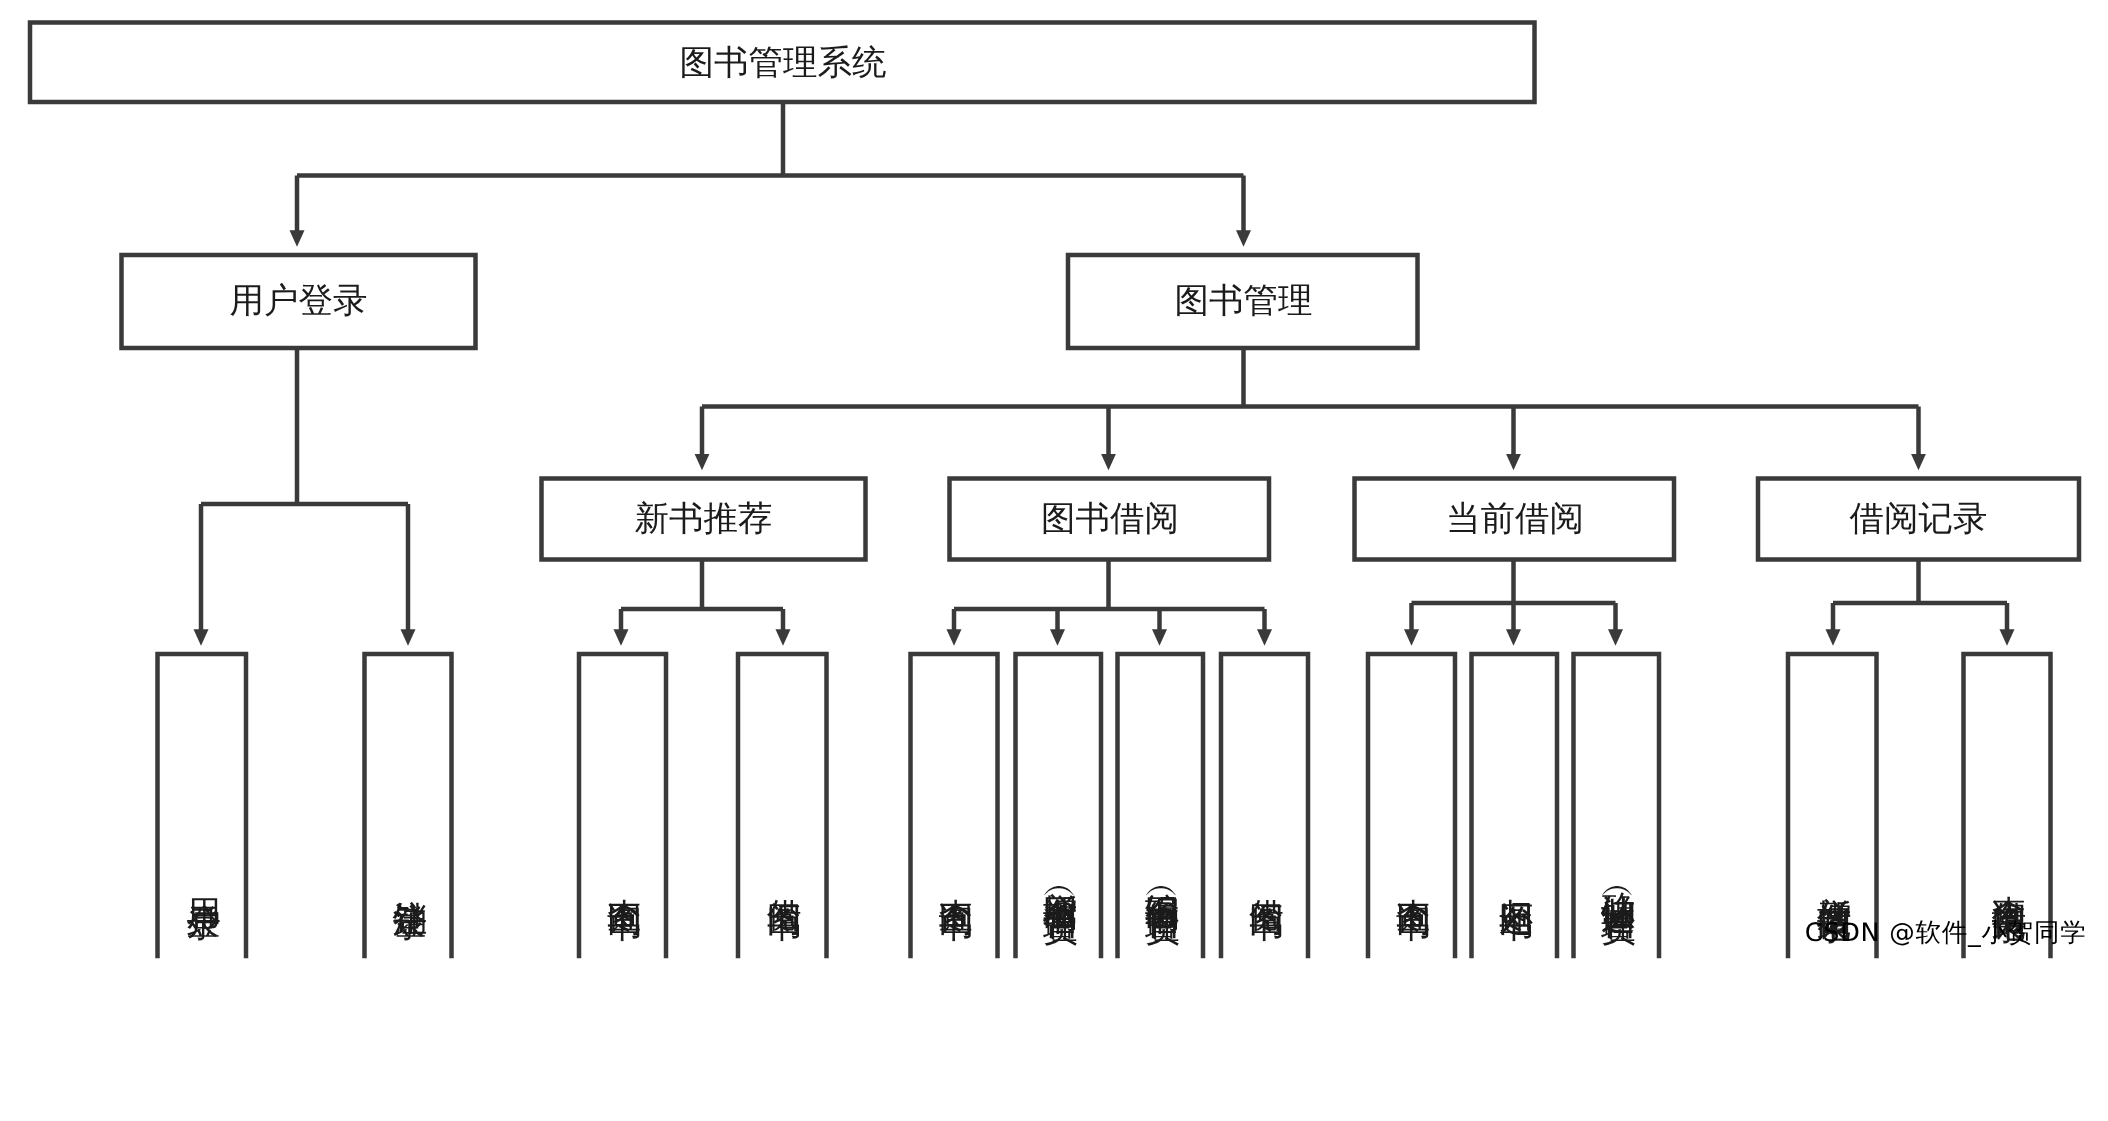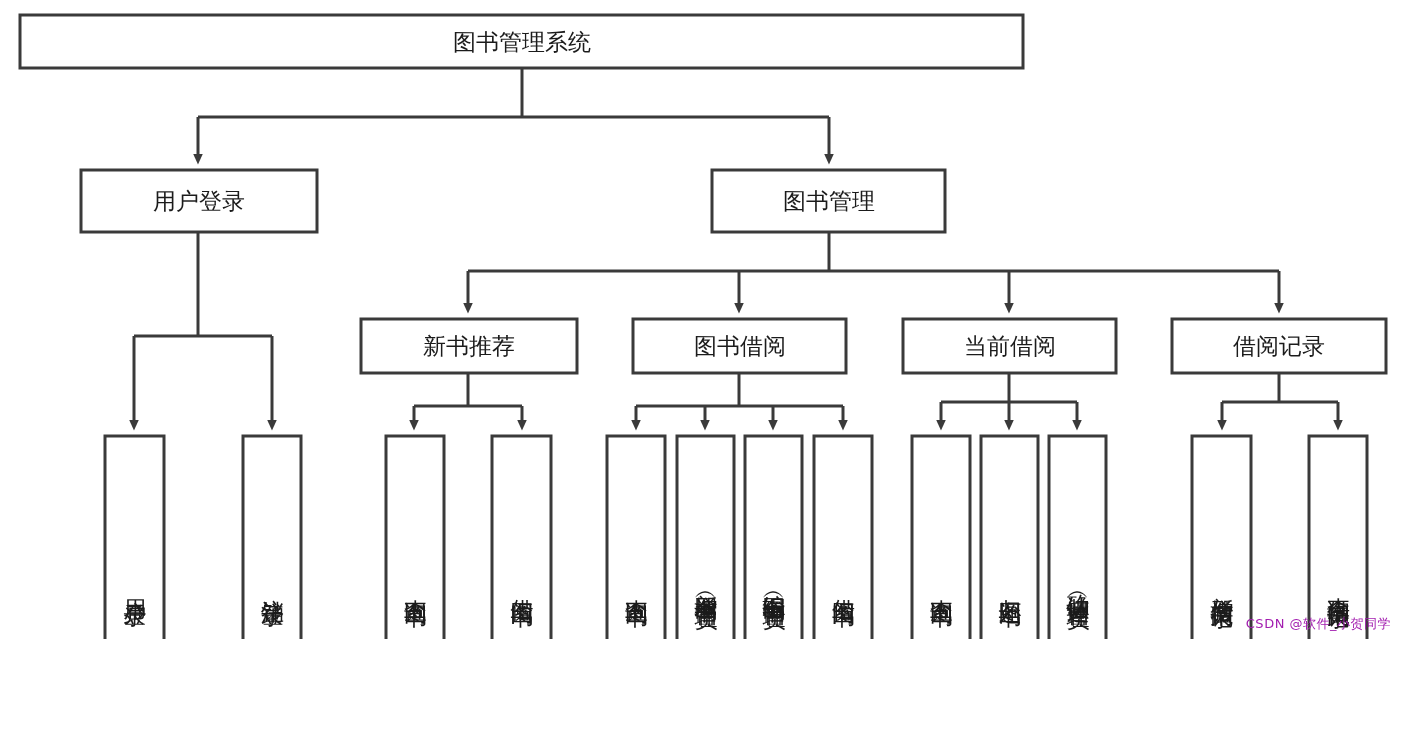--- a/index.html
+++ b/index.html
@@ -63,22 +63,22 @@
     letter-spacing: 2px;
     color: #1b1b1b;
     white-space: nowrap;
     text-align: center;
   }
   .watermark {
     position: absolute;
     right: 14px;
     bottom: 6px;
     font-family: "DejaVu Sans", "Liberation Sans", sans-serif;
-    font-size: 13px;
-    color: #a21caf;
+    font-size: 17px;
+    color: #000000;
     white-space: nowrap;
     letter-spacing: 0.5px;
   }
 </style>
 </head>
 <body>
 
 <div id="stage">
 
   <svg class="diagram" viewBox="0 0 1405 747">

